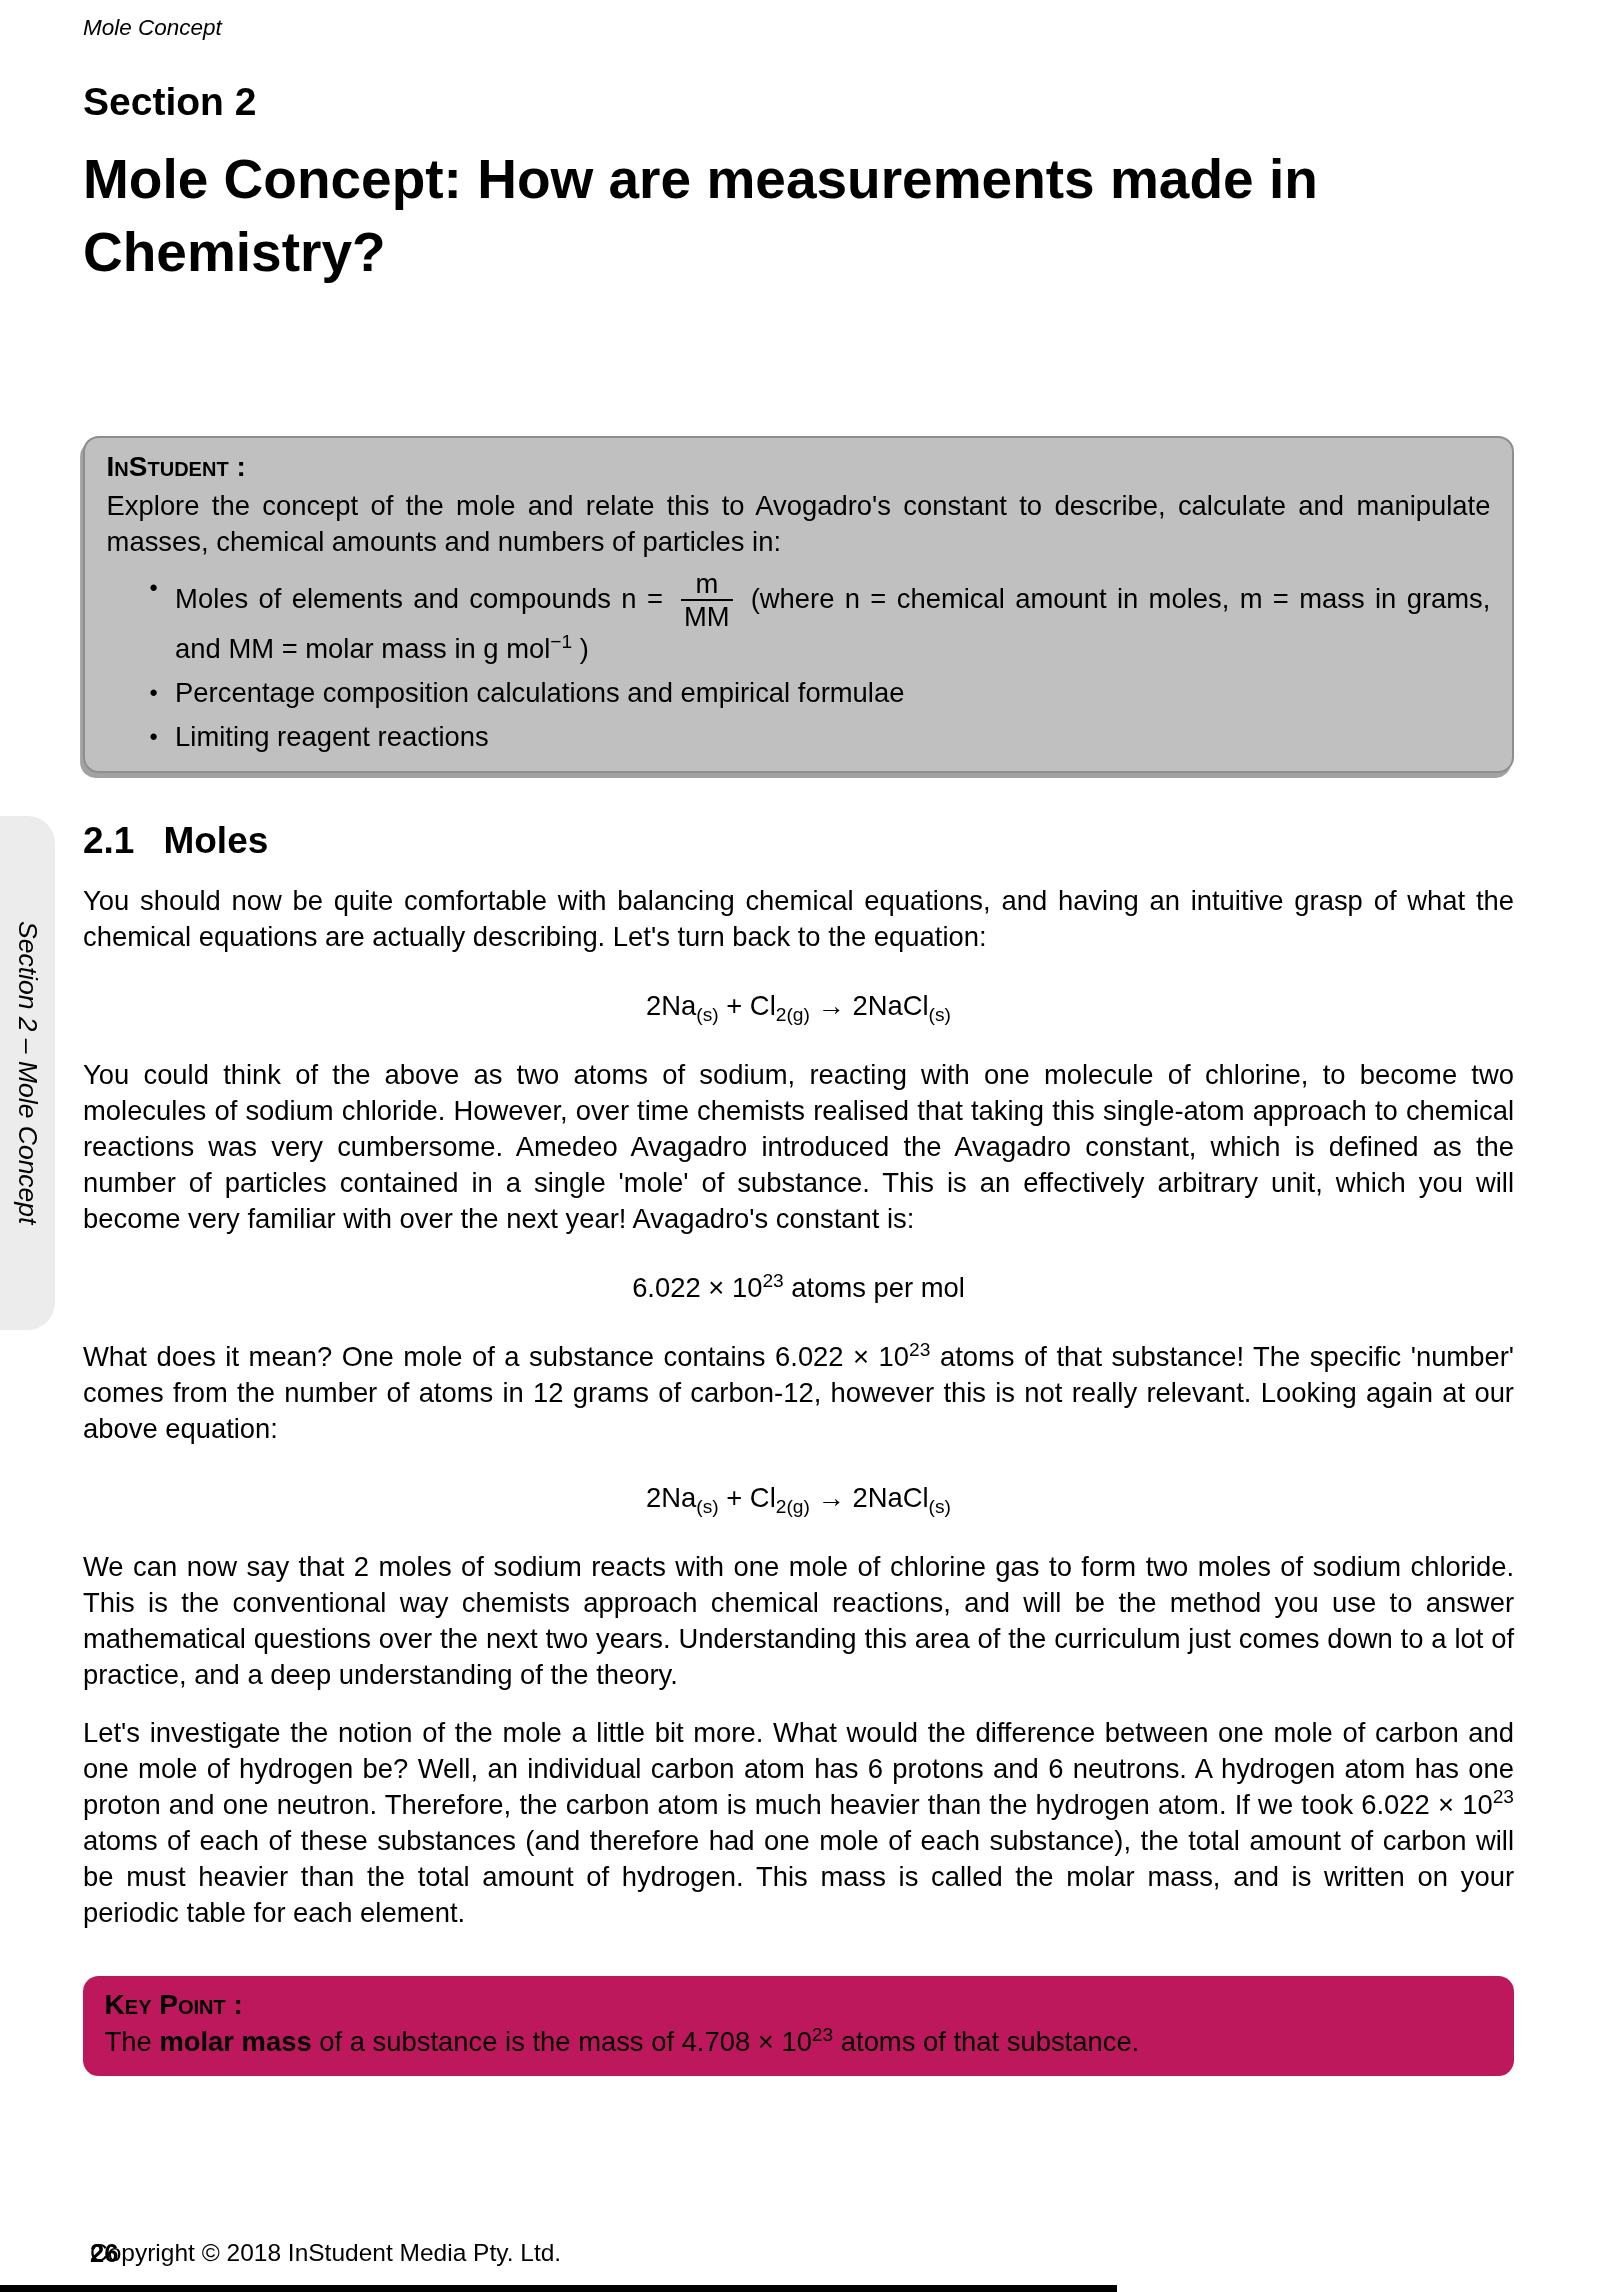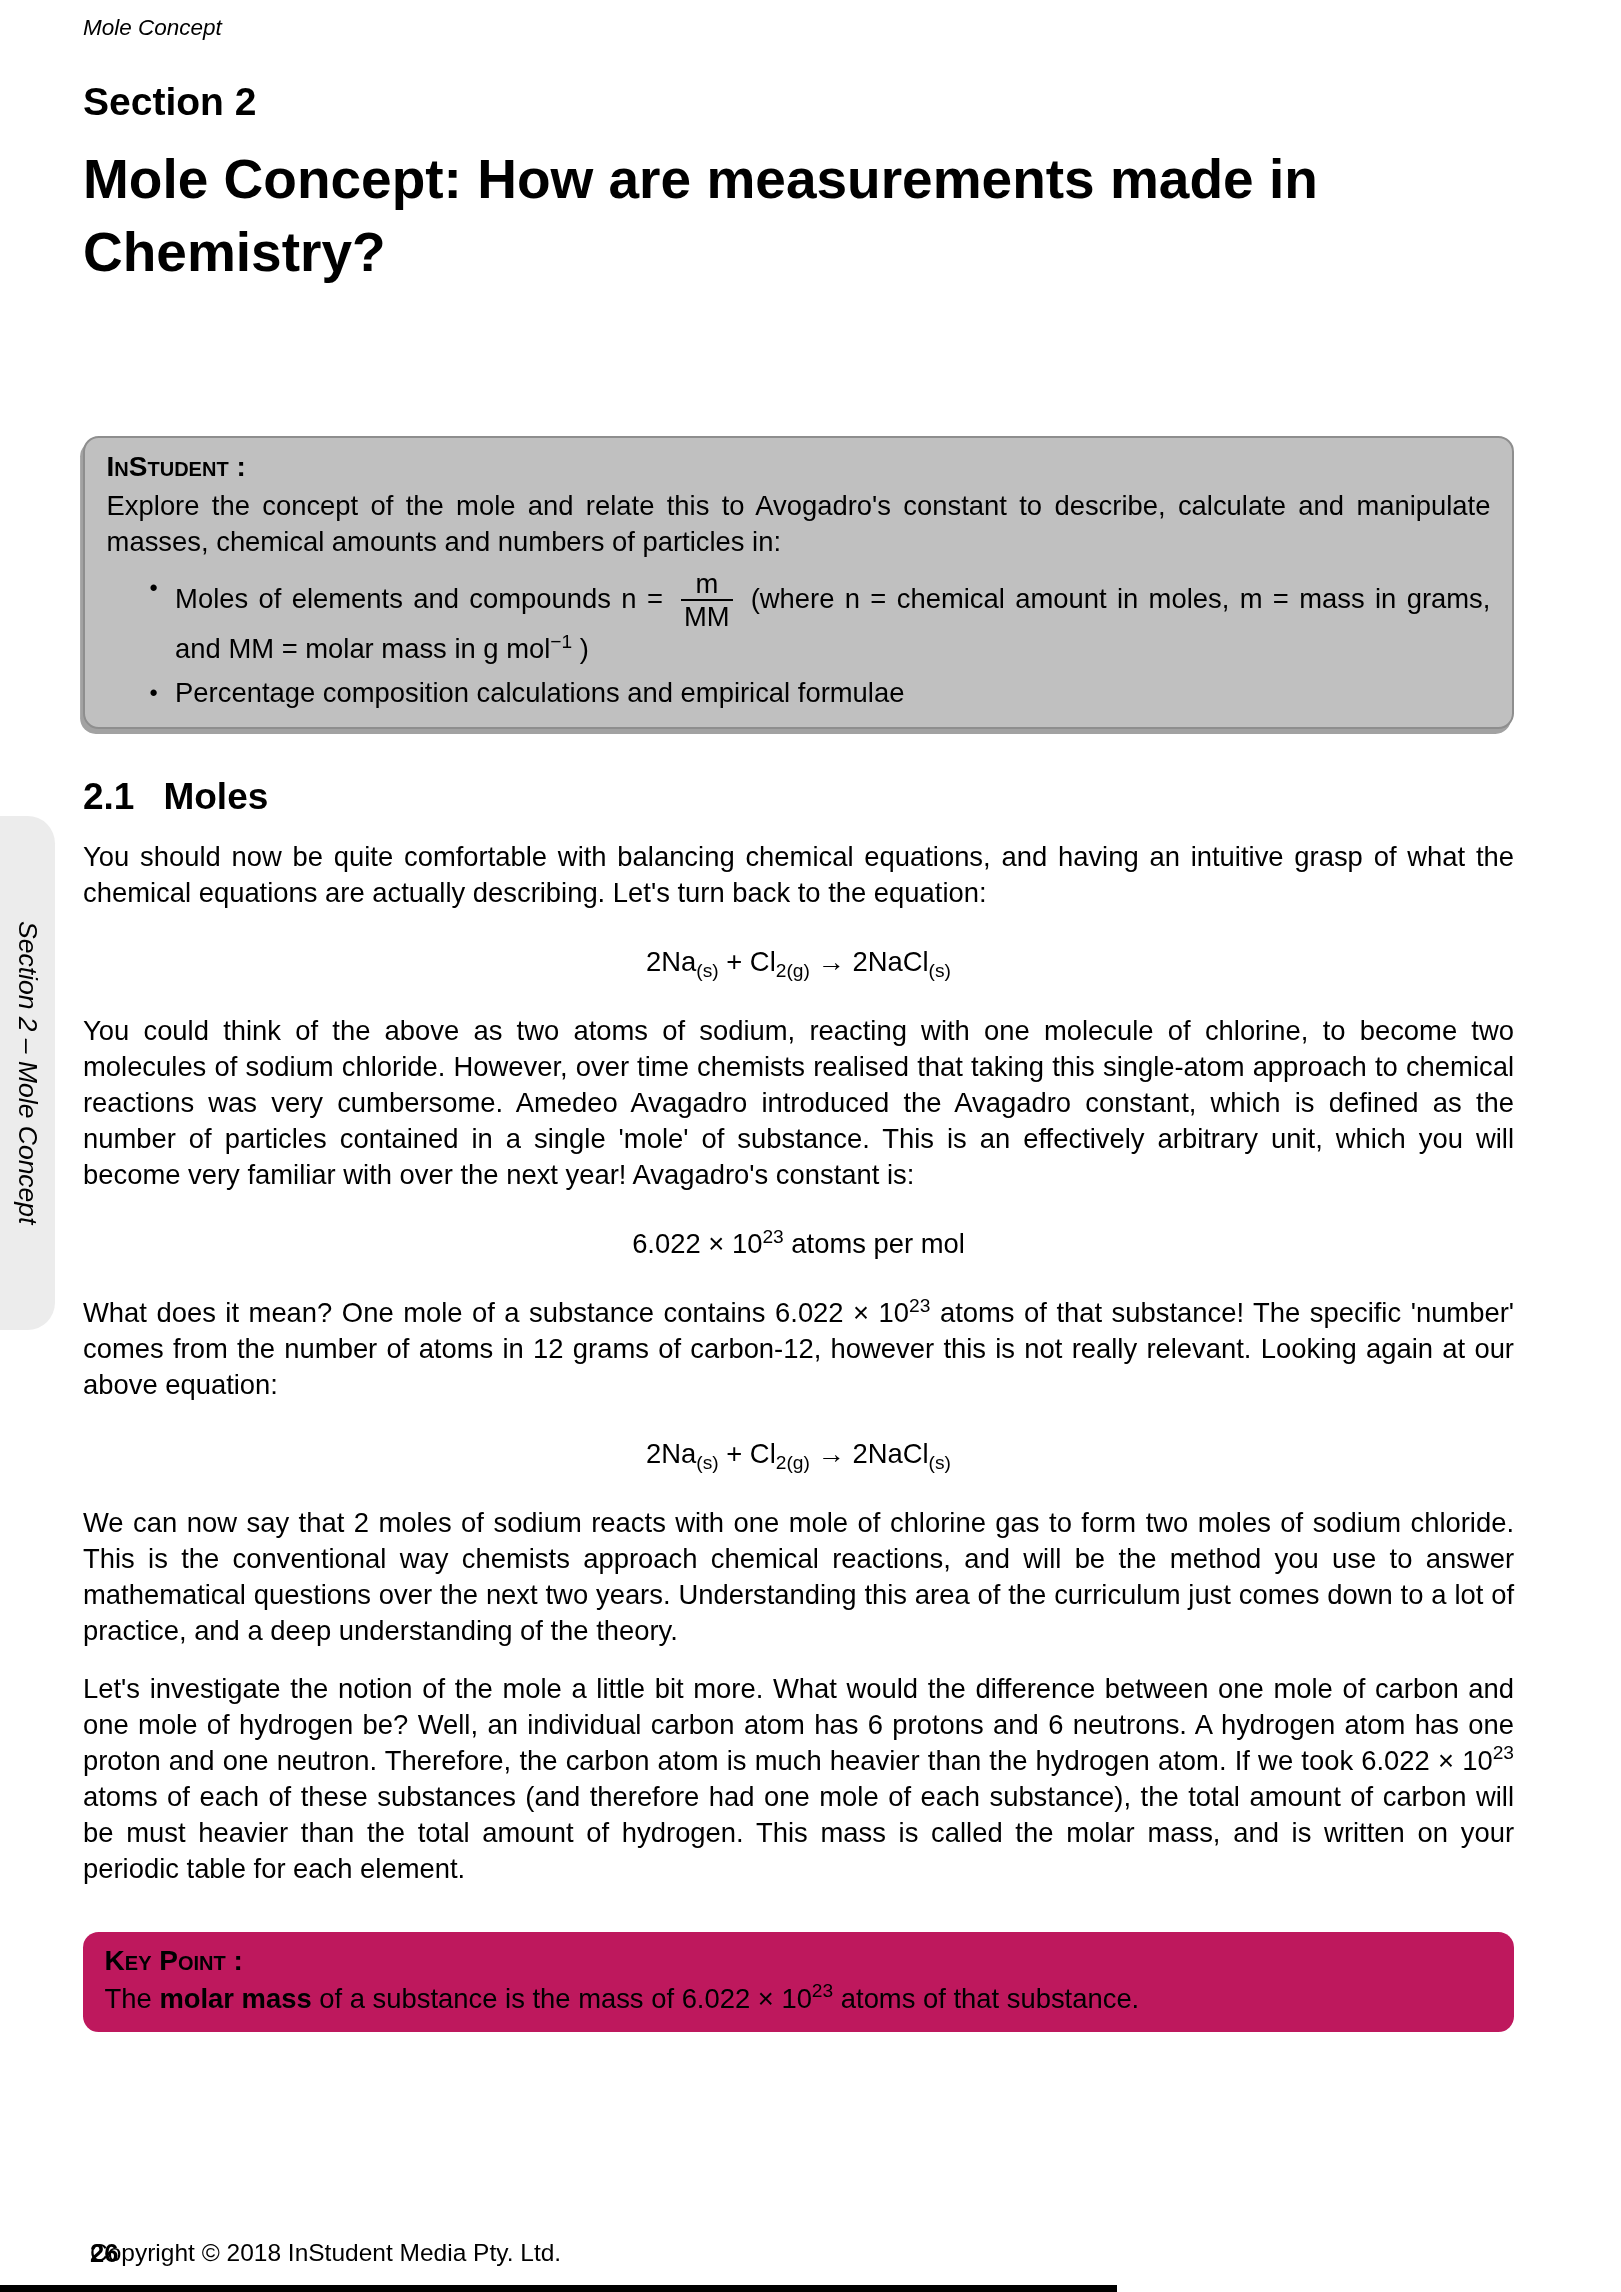--- a/index.html
+++ b/index.html
@@ -88,20 +88,21 @@
       <div class="box-heading">InStudent :</div>
       <p class="box-intro">Explore the concept of the mole and relate this to Avogadro's constant to describe, calculate and manip­ulate masses, chemical amounts and numbers of particles in:</p>
       <ul class="syllabus-list">
         <li>
           <span>Moles of elements and compounds n = </span><span class="frac">
               <span class="num">m</span>
               <span class="den">MM</span>
             </span><span> (where n = chemical amount in moles, m = mass in grams, and MM = molar mass in g mol</span><sup class="s">−1</sup><span> )</span>
         </li>
         <li>Percentage composition calculations and empirical formulae</li>
+        <li>Limiting reagent reactions</li>
       </ul>
     </div>
 
     <h3 class="sub-heading">
       <span class="sub-num">2.1</span><span>Moles</span>
     </h3>
 
     <p class="body-para">You should now be quite comfortable with balancing chemical equations, and having an intuitive grasp of what the chemical equations are actually describing. Let's turn back to the equation:</p>
 
     <div class="equation">
@@ -124,21 +125,21 @@
 
     <p class="body-para">We can now say that 2 moles of sodium reacts with one mole of chlorine gas to form two moles of sodium chloride. This is the conventional way chemists approach chemical reactions, and will be the method you use to answer mathematical questions over the next two years. Understanding this area of the curriculum just comes down to a lot of practice, and a deep understanding of the theory.</p>
 
     <p class="body-para">
       <span>Let's investigate the notion of the mole a little bit more. What would the difference between one mole of carbon and one mole of hydrogen be? Well, an individual carbon atom has 6 protons and 6 neutrons. A hydrogen atom has one proton and one neutron. Therefore, the carbon atom is much heavier than the hydrogen atom. If we took 6.022 × 10</span><sup class="s">23</sup><span> atoms of each of these substances (and therefore had one mole of each substance), the total amount of carbon will be must heavier than the total amount of hydrogen. This mass is called the molar mass, and is written on your periodic table for each element.</span>
     </p>
 
     <div class="box box-keypoint">
       <div class="box-heading">Key Point :</div>
       <p class="kp-text">
-        <span>The </span><b>molar mass</b><span> of a substance is the mass of 6.022 × 10</span><sup class="s">23</sup><span> atoms of that substance.</span>
+        <span>The </span><b>molar mass</b><span> of a substance is the mass of 4.708 × 10</span><sup class="s">23</sup><span> atoms of that substance.</span>
       </p>
     </div>
 
   </div>
 
   <div class="footer">
     <span class="page-number">26</span>
     <span class="copyright">Copyright ©  2018 InStudent Media Pty. Ltd.</span>
   </div>
 

